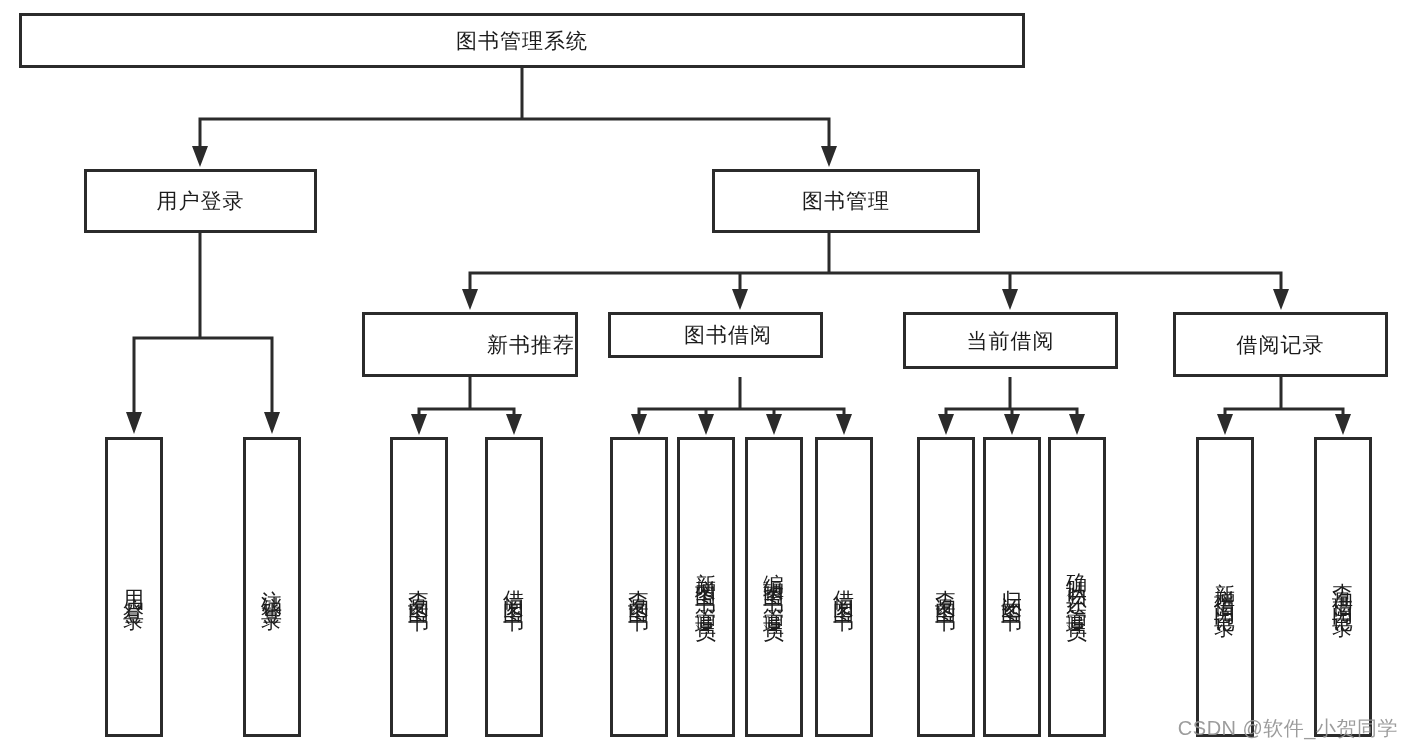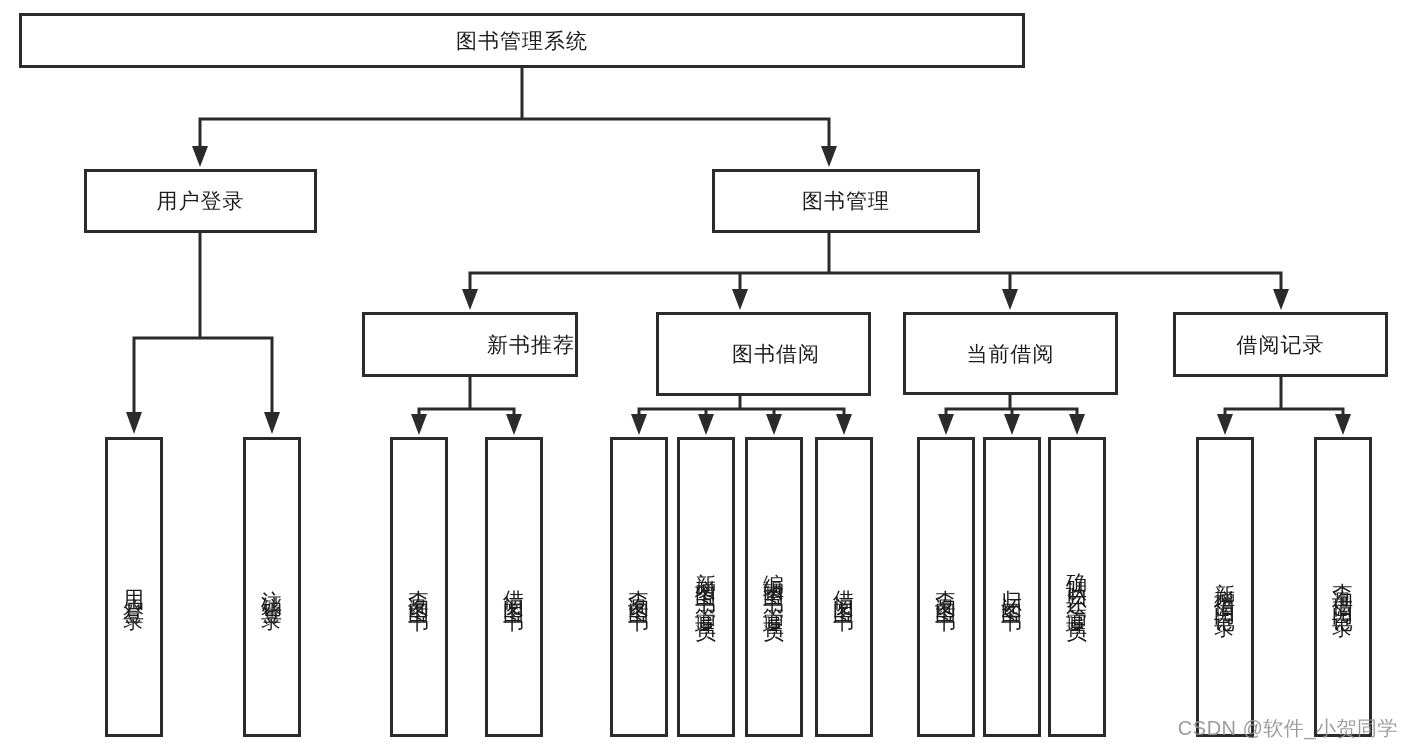--- a/index.html
+++ b/index.html
@@ -100,24 +100,24 @@
   <div class="box" style="left:84px; top:169px; width:233px; height:64px;">
     <span>用户登录</span>
   </div>
   <div class="box" style="left:712px; top:169px; width:268px; height:64px;text-align:right;">
     <span>图书管理</span>
   </div>
 
   <div class="box" style="left:362px; top:312px; width:216px; height:65px;justify-content:flex-end;">
     <span>新书推荐</span>
   </div>
-  <div class="box" style="left:656px; top:312px; width:215px; height:84px;padding-left:25px;">
+  <div class="box" style="left:608px; top:312px; width:215px; height:46px;padding-left:25px;">
     <span>图书借阅</span>
   </div>
-  <div class="box" style="left:903px; top:312px; width:215px; height:83px;">
+  <div class="box" style="left:903px; top:312px; width:215px; height:57px;">
     <span>当前借阅</span>
   </div>
   <div class="box" style="left:1173px; top:312px; width:215px; height:65px;">
     <span>借阅记录</span>
   </div>
 
   <div class="box leaf" style="left:105px;">
     <span class="vtext">用户登录</span>
   </div>
   <div class="box leaf" style="left:243px;">

